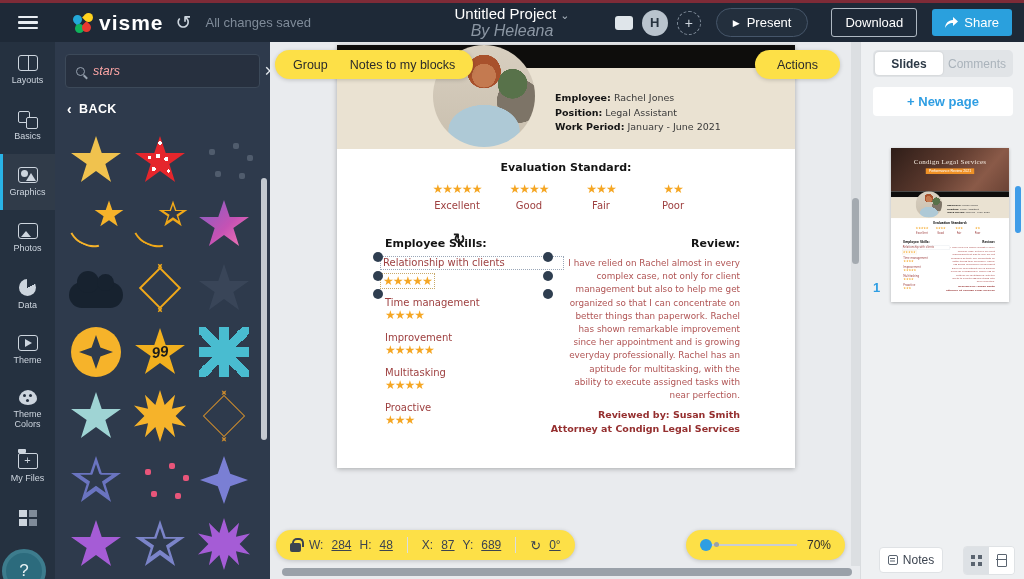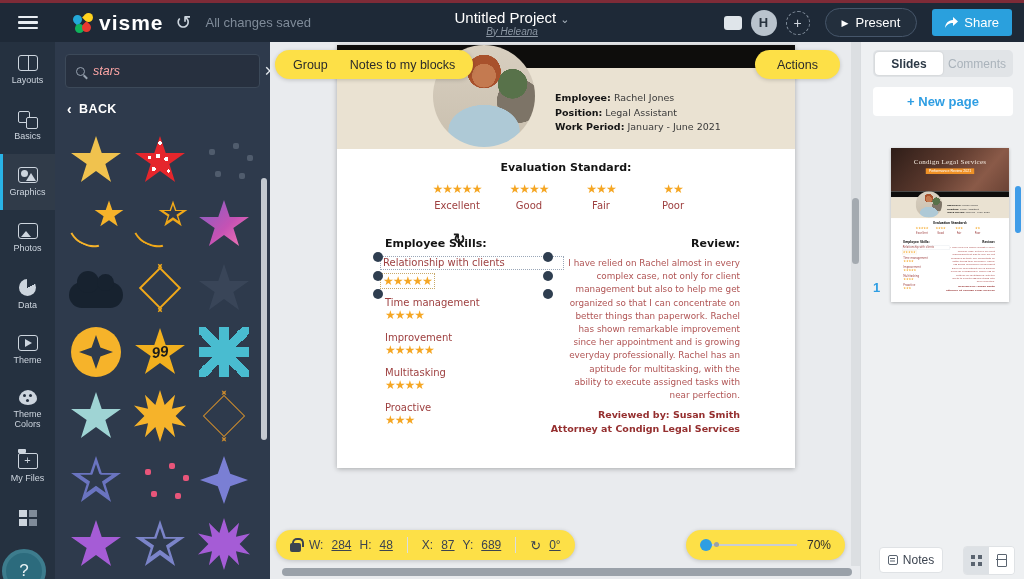--- a/index.html
+++ b/index.html
@@ -16,21 +16,21 @@
   .pin i:nth-child(1){ left:0; top:2px; background:#23a8d8; transform:rotate(-45deg);}
   .pin i:nth-child(2){ right:0; top:0; background:#ffd21e; transform:rotate(45deg);}
   .pin i:nth-child(3){ left:2px; bottom:0; background:#10b35c; transform:rotate(-135deg);}
   .pin i:nth-child(4){ right:2px; bottom:1px; background:#e8392f; transform:rotate(135deg);}
   .brand { color:#fff; font-size:21px; font-weight:bold; letter-spacing:1px;text-align:center; }
   .undo { color:#cdd6df; font-size:19px; margin-left:12px; cursor:pointer; }
   .saved { color:#7f8b99; font-size:13px; margin-left:14px; }
   .title-wrap { position:absolute; left:50%; transform:translateX(-50%); text-align:center; }
   .proj-title { color:#fff; font-size:15px; }
   .proj-title .chev { font-size:11px; color:#aab4bf; margin-left:4px; }
-  .byline { color:#8b96a3; font-size:10px; font-style:italic;text-decoration:underline; }
+  .byline { color:#8b96a3; font-size:16px; font-style:italic; }
   .tb-right { margin-left:auto; display:flex; align-items:center; gap:9px; padding-right:12px; }
   .comment-ic { width:18px; height:14px; background:#dfe5ea; border-radius:3px; position:relative; cursor:pointer; }
   .comment-ic:before { content:""; position:absolute; left:3px; bottom:-4px; border:4px solid transparent; border-top-color:#dfe5ea; border-left-width:2px; }
   .avatar { width:26px; height:26px; border-radius:50%; background:#b9c3cd; color:#27333f; font-weight:bold; font-size:13px; display:flex; align-items:center; justify-content:center; cursor:pointer; }
   .add-circle { width:24px; height:24px; border-radius:50%; border:1.5px dashed #7f8b99; color:#cfd6de; font-size:14px; display:flex; align-items:center; justify-content:center; cursor:pointer; }
   .btn-present { display:flex; align-items:center; gap:7px; background:#232f3d; border:1px solid #46566a; border-radius:16px; color:#fff; font-size:13px; padding:6px 16px; cursor:pointer; margin-left:6px; }
   .btn-present .tri { font-size:9px; }
   .btn-download { background:transparent; border:1px solid #aeb8c2; border-radius:3px; color:#fff; font-size:13px; padding:6px 13px; cursor:pointer; margin-left:14px; }
   .btn-share { display:flex; align-items:center; gap:6px; background:#2aa0dd; border-radius:3px; color:#fff; font-size:13px; padding:6px 13px; cursor:pointer; margin-left:6px; }
 
@@ -223,20 +223,21 @@
     <div class="byline">By Heleana</div>
   </div>
   <div class="tb-right">
     <div class="comment-ic"></div>
     <div class="avatar">H</div>
     <div class="add-circle">+</div>
     <div class="btn-present">
         <span class="tri">▶</span>
         <span>Present</span>
       </div>
+    <div class="btn-download">Download</div>
     <div class="btn-share">
       <svg width="13" height="11" viewBox="0 0 13 11">
           <path d="M8 0 L13 4.5 L8 9 L8 6 C4 6 2 7.5 0 11 C0.5 6 3 3.5 8 3 Z" fill="#fff"></path>
         </svg>
       <span>Share</span>
     </div>
   </div>
 </div>
 
 <div class="rail">

